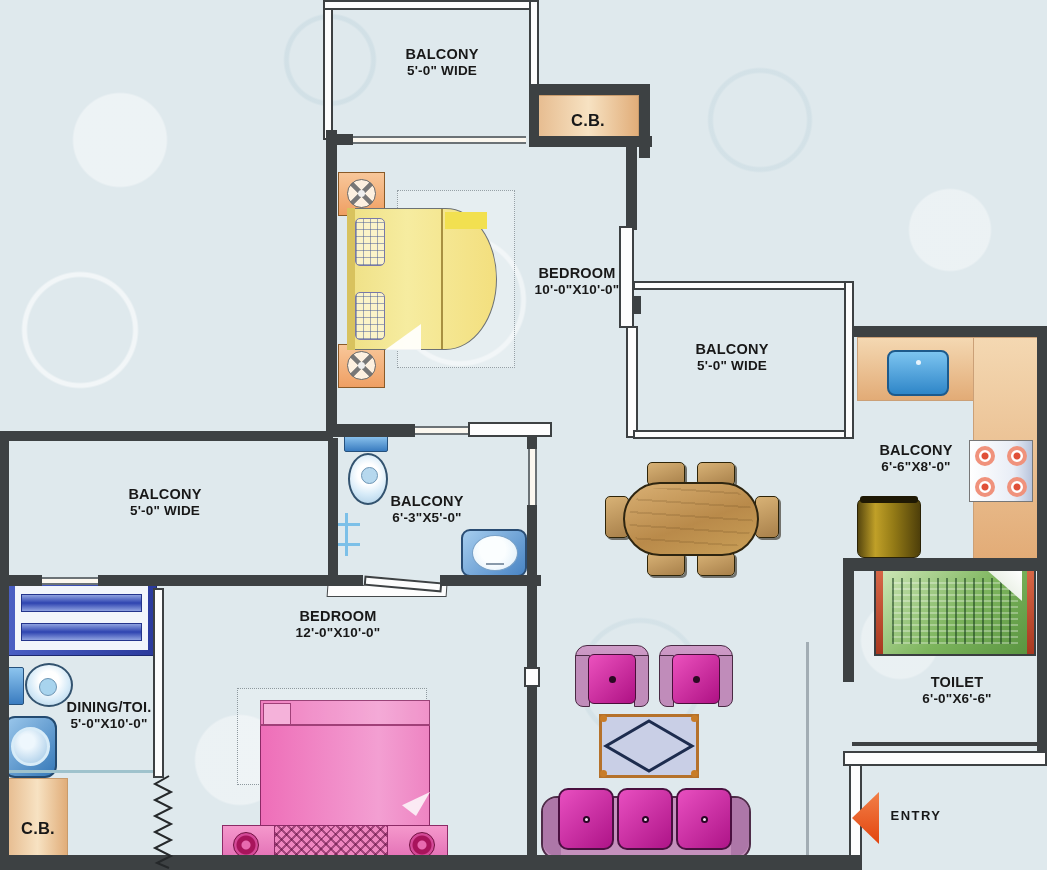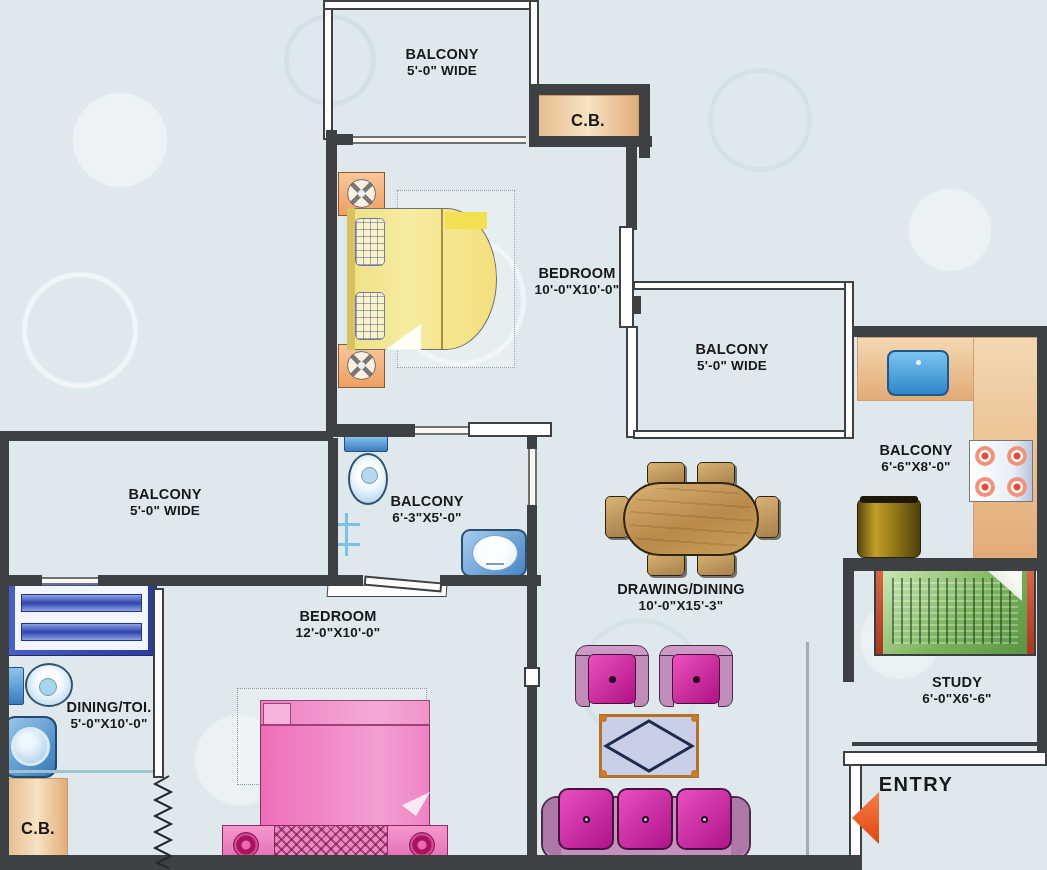--- a/index.html
+++ b/index.html
@@ -274,32 +274,29 @@
   </div>
   <div class="lbl" style="left:916px;top:458px">
     <span>BALCONY</span><span class="d">6'-6"X8'-0"</span>
   </div>
   <div class="lbl" style="left:427px;top:509px">
     <span>BALCONY</span><span class="d">6'-3"X5'-0"</span>
   </div>
   <div class="lbl" style="left:165px;top:502px">
     <span>BALCONY</span><span class="d">5'-0" WIDE</span>
   </div>
-  <div class="lbl" style="left:681px;top:597px">
-    <span>DRAWING/DINING</span><span class="d">10'-0"X15'-3"</span>
-  </div>
   <div class="lbl" style="left:338px;top:624px">
     <span>BEDROOM</span><span class="d">12'-0"X10'-0"</span>
   </div>
   <div class="lbl" style="left:109px;top:715px">
     <span>DINING/TOI.</span><span class="d">5'-0"X10'-0"</span>
   </div>
   <div class="lbl" style="left:957px;top:690px">
-    <span>STUDY</span><span class="d">6'-0"X6'-6"</span>
+    <span>TOILET</span><span class="d">6'-0"X6'-6"</span>
   </div>
   <div class="lbl big" style="left:38px;top:828px">
     <span>C.B.</span>
   </div>
-  <div class="lbl" style="left:916px;top:784px;letter-spacing:1.5px;font-size:20px">
+  <div class="lbl" style="left:916px;top:816px;letter-spacing:1.5px;font-size:13px">
     <span>ENTRY</span>
   </div>
 
 </div>
 
 </body></html>

